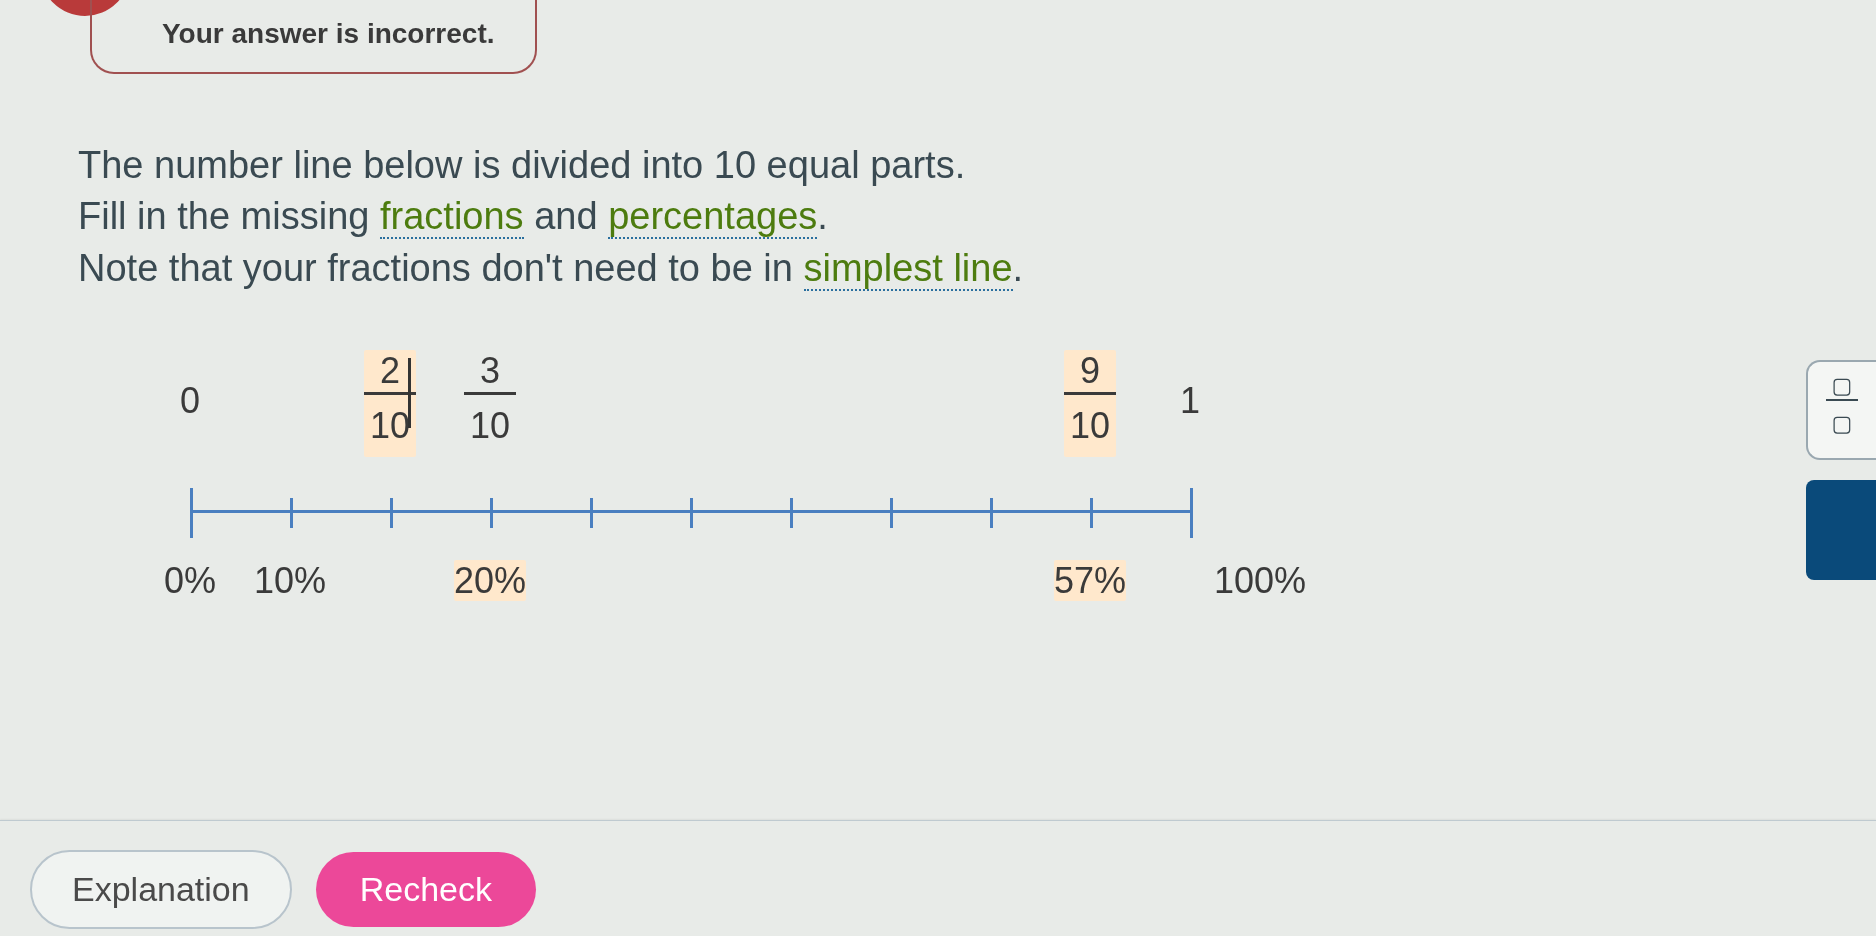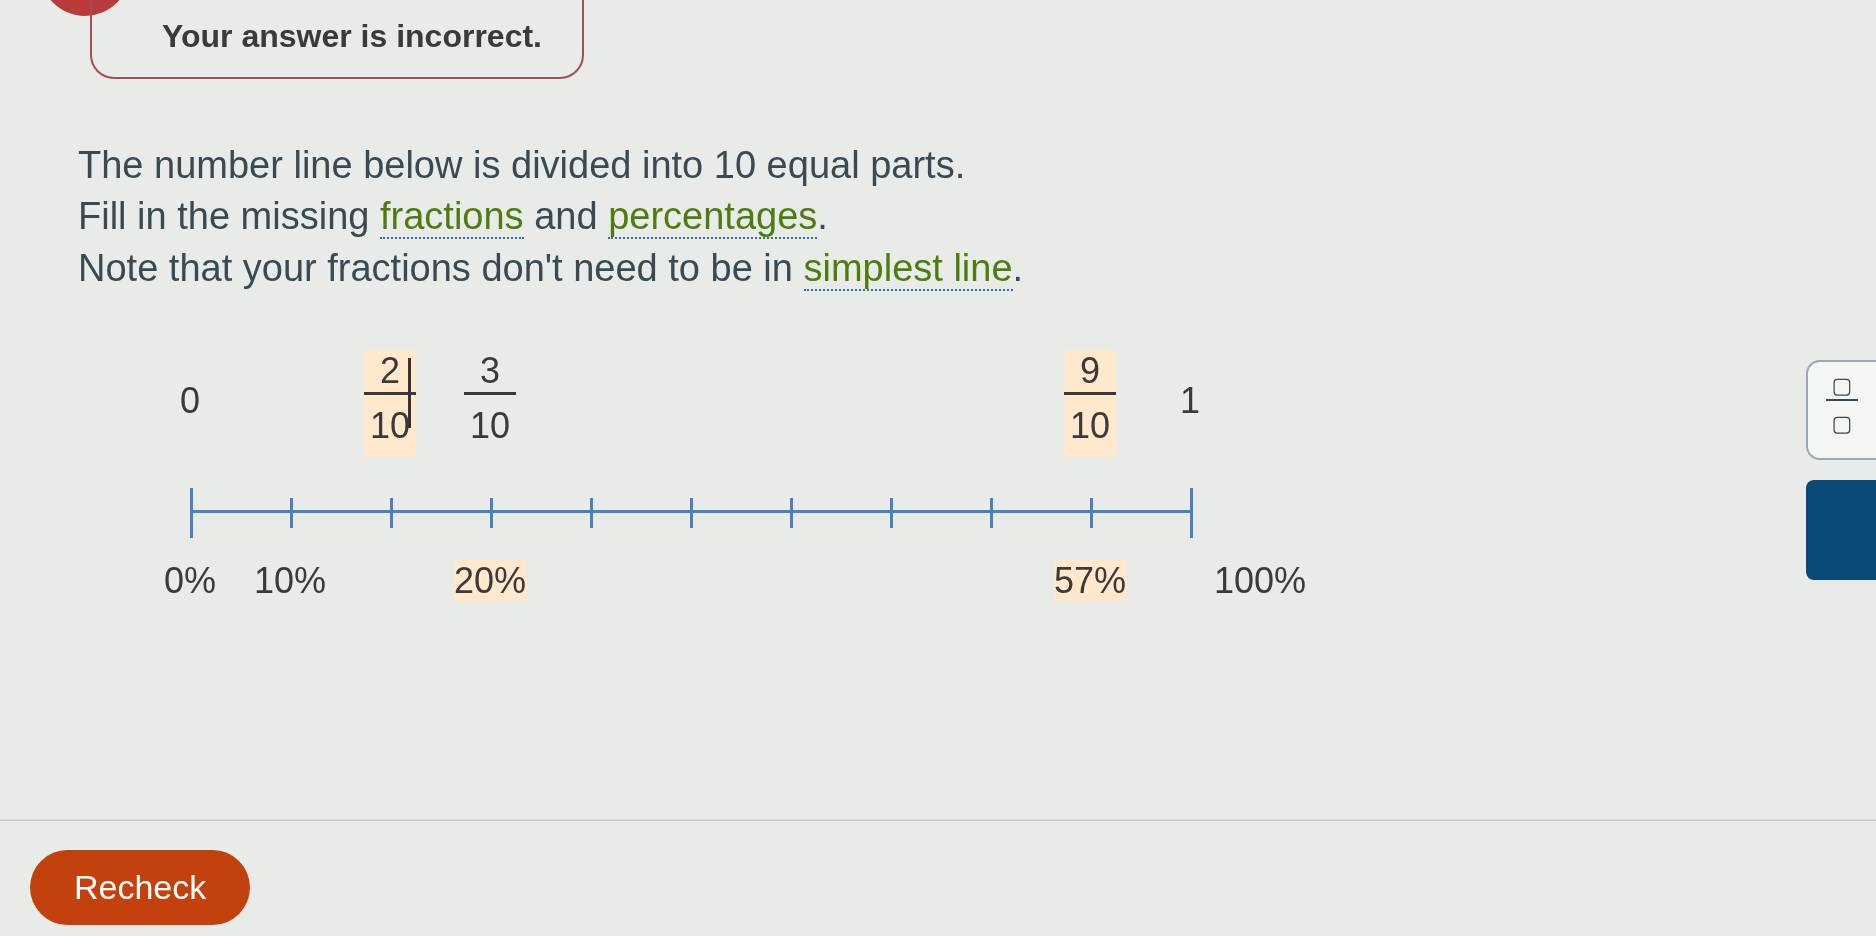--- a/index.html
+++ b/index.html
@@ -13,21 +13,21 @@
   }
   .feedback-box {
     position: absolute;
     top: 0;
     left: 90px;
     border: 2px solid #a05050;
     border-top: none;
     border-radius: 0 0 24px 24px;
     padding: 18px 40px 22px 70px;
     color: #3a3a3a;
-    font-size: 32px;
+    font-size: 28px;
     font-weight: bold;
   }
   .feedback-badge {
     position: absolute;
     top: -40px;
     left: 40px;
     width: 90px;
     height: 56px;
     background: #b93a3a;
     border-radius: 0 0 50px 50px;
@@ -123,21 +123,21 @@
     border-radius: 40px;
     background: #f0f3f1;
     cursor: pointer;
   }
   .btn-primary {
     font-size: 34px;
     color: #fff;
     padding: 18px 44px;
     border: none;
     border-radius: 40px;
-    background: #c2410c;
+    background: #ec4899;
     cursor: pointer;
   }
   .side-widget {
     position: absolute;
     right: 0;
     top: 360px;
     width: 70px;
     height: 100px;
     border: 2px solid #9aa8b0;
     border-right: none;
@@ -228,14 +228,15 @@
 <div class="side-widget">
   <span class="frac-stack" style="font-size:22px">
     <span class="num" style="border-bottom:2px solid #3a4a52; padding:0 2px">▢</span>
     <span class="den">▢</span>
   </span>
 </div>
 <div class="side-btn"></div>
 
 <div class="footer-bar"></div>
 <div class="footer">
+  <button class="btn-outline">Explanation</button>
   <button class="btn-primary">Recheck</button>
 </div>
 
 </body></html>

